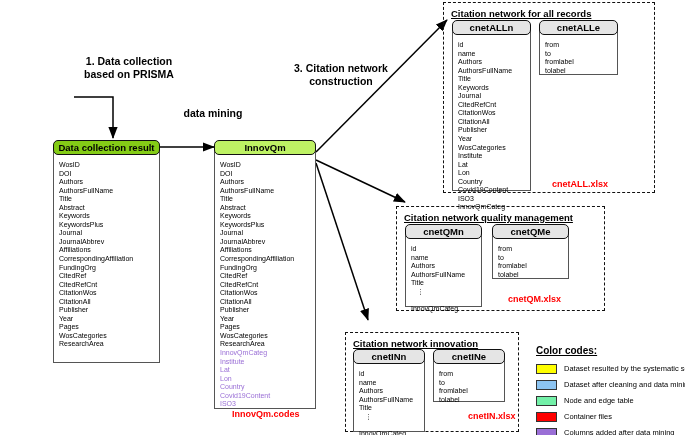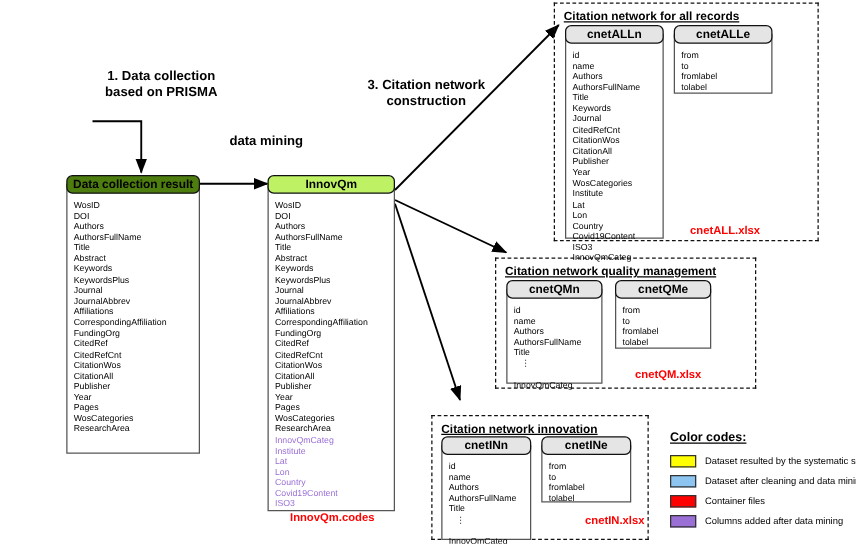--- a/index.html
+++ b/index.html
@@ -18,21 +18,21 @@
              border-bottom-left-radius:50% 14px;border-bottom-right-radius:50% 14px;box-sizing:border-box;}
   .cyl .top{position:absolute;left:0;top:0px;width:62px;height:13px;background:#f2f2f2;
             border:1.4px solid #111;border-radius:50%;box-sizing:border-box;}
   .cyl .lbl{position:absolute;left:0;top:12px;width:62px;text-align:center;font-size:12px;}
 
   
   .tbl{position:absolute;box-sizing:border-box;}
   .tbl .hd{position:absolute;left:0;top:0;width:100%;box-sizing:border-box;
            border:1.1px solid #111;border-radius:5px;text-align:center;font-weight:bold;
            font-size:9.5px;line-height:14px;height:15px;z-index:3;}
-  .tbl .hd.yellow{background:#4d7c0f;}
+  .tbl .hd.yellow{background:#84cc16;}
   .tbl .hd.blue{background:#bef264;}
   .tbl .hd.green{background:#e5e5e5;}
   .tbl .bd{position:absolute;left:0;top:7px;width:100%;box-sizing:border-box;
            border:1.1px solid #555;background:#fff;padding:13px 0 4px 5px;z-index:1;}
   .tbl .bd ul{margin:0;padding:0;list-style:none;}
   .tbl .bd li{font-size:7px;line-height:8.55px;white-space:nowrap;}
   .tbl .bd li.added{color:#9a6fd6;}
   .tbl .bd li.dots{font-size:7px;line-height:8.55px;letter-spacing:0;padding-left:6px;}
 
   
@@ -262,20 +262,24 @@
     <div id="legend-rows">
         <div class="row">
           <span class="sw" style="background: rgb(255, 255, 0);"></span>
           <span class="lx">Dataset resulted by the systematic search</span>
         </div>
         <div class="row">
           <span class="sw" style="background: rgb(140, 196, 242);"></span>
           <span class="lx">Dataset after cleaning and data mining</span>
         </div>
         <div class="row">
+          <span class="sw" style="background: rgb(115, 240, 168);"></span>
+          <span class="lx">Node and edge table</span>
+        </div>
+        <div class="row">
           <span class="sw" style="background: rgb(255, 0, 0);"></span>
           <span class="lx">Container files</span>
         </div>
         <div class="row">
           <span class="sw" style="background: rgb(154, 111, 214);"></span>
           <span class="lx">Columns added after data mining</span>
         </div>
       </div>
   </div>
 

